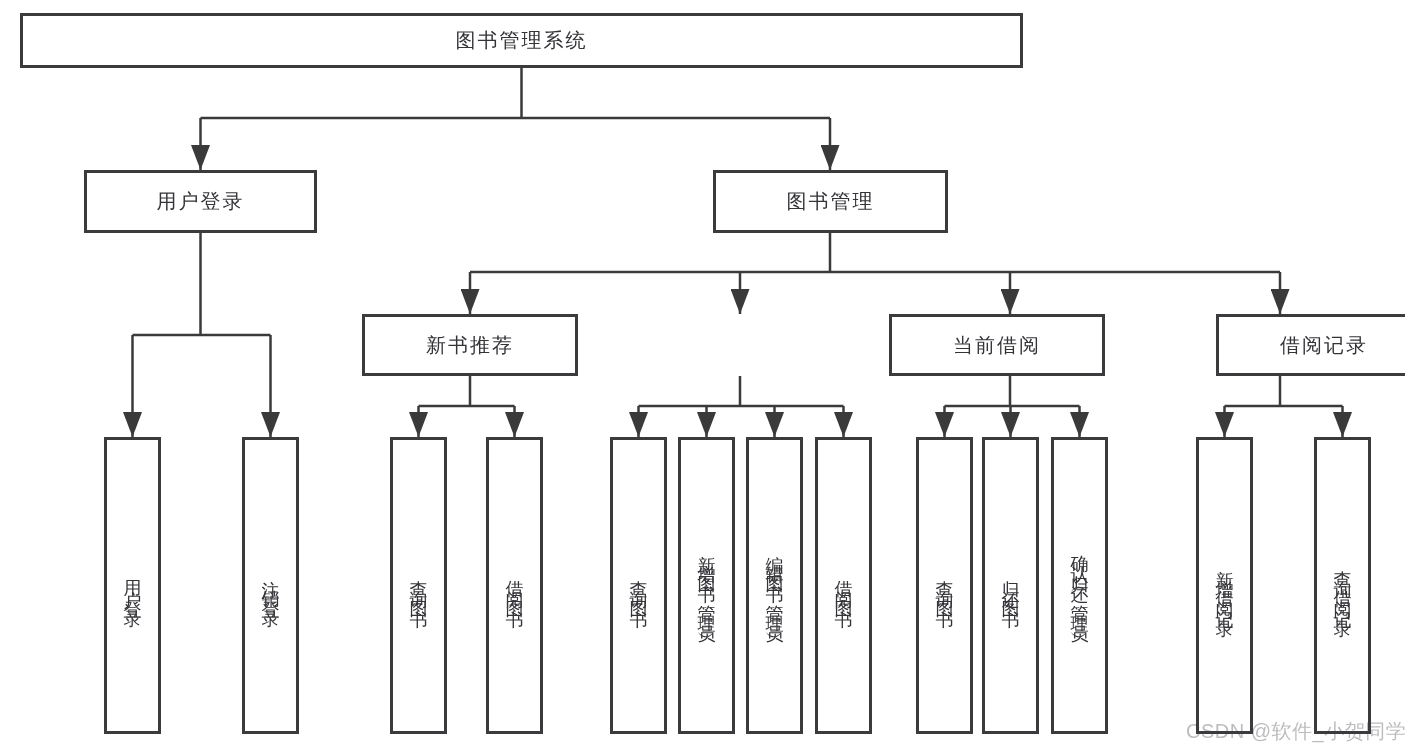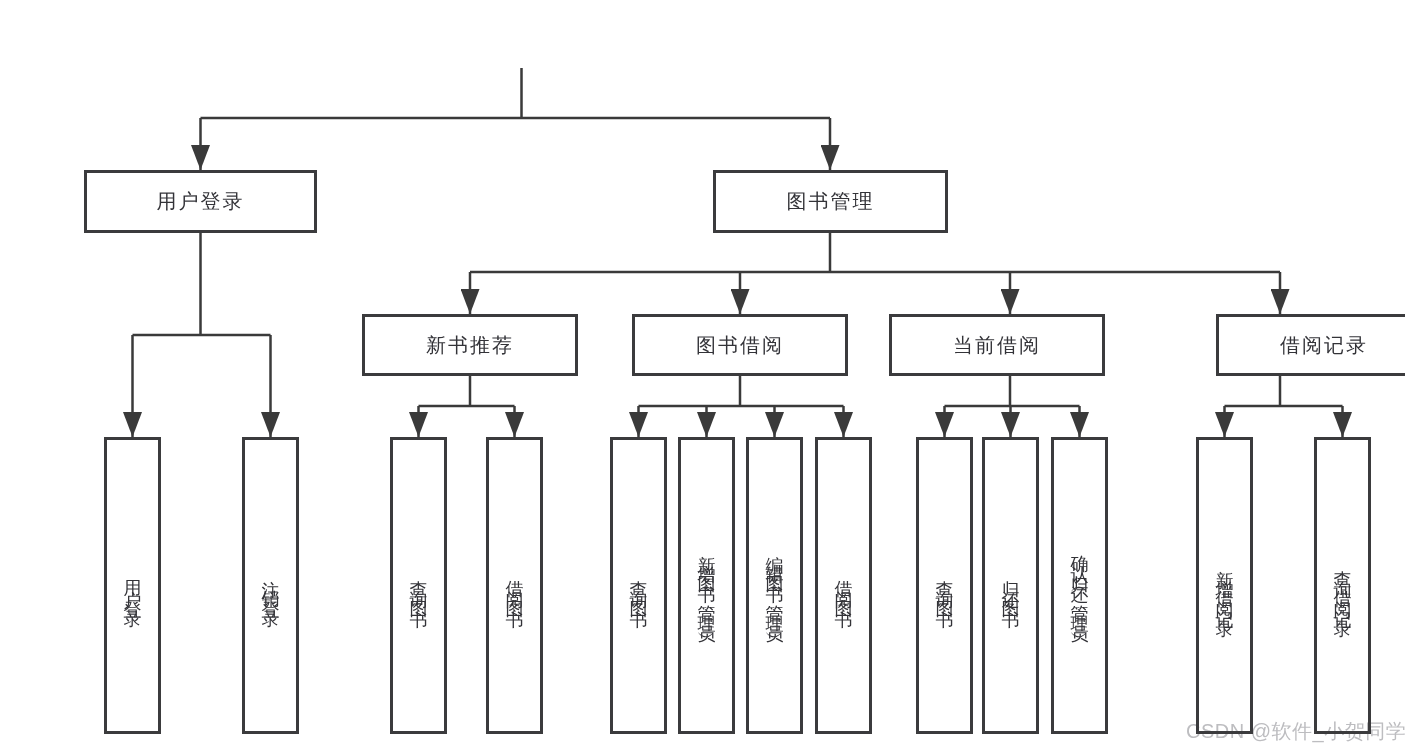--- a/index.html
+++ b/index.html
@@ -117,33 +117,33 @@
       <line x1="944.5" y1="406" x2="944.5" y2="437" marker-end="url(#ah)"></line>
       <line x1="1010.5" y1="406" x2="1010.5" y2="437" marker-end="url(#ah)"></line>
       <line x1="1079.5" y1="406" x2="1079.5" y2="437" marker-end="url(#ah)"></line>
 
       <path d="M1280 376 V406 M1224.5 406 H1342.5"></path>
       <line x1="1224.5" y1="406" x2="1224.5" y2="437" marker-end="url(#ah)"></line>
       <line x1="1342.5" y1="406" x2="1342.5" y2="437" marker-end="url(#ah)"></line>
     </g>
   </svg>
 
+  <div class="box hbox root">
+    <span>图书管理系统</span>
+  </div>
 
   <div class="box hbox n-login">
     <span>用户登录</span>
   </div>
   <div class="box hbox l3 n-recommend">
     <span>新书推荐</span>
   </div>
 
   <div class="box hbox n-mgmt">
     <span>图书管理</span>
-  </div>
-  <div class="box hbox l3 n-borrow">
-    <span>图书借阅</span>
   </div>
   <div class="box hbox l3 n-current">
     <span>当前借阅</span>
   </div>
   <div class="box hbox l3 n-records">
     <span>借阅记录</span>
   </div>
 
   <div class="box leaf f1">
     <span class="vtext">用户登录</span>

